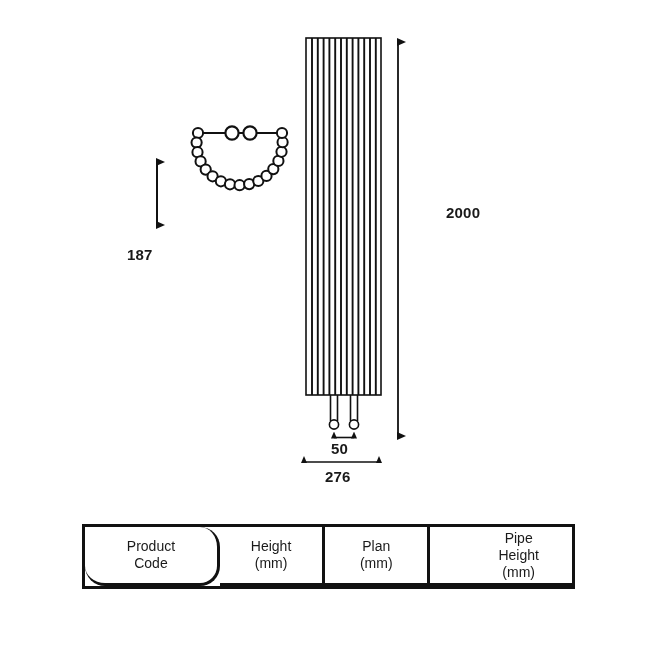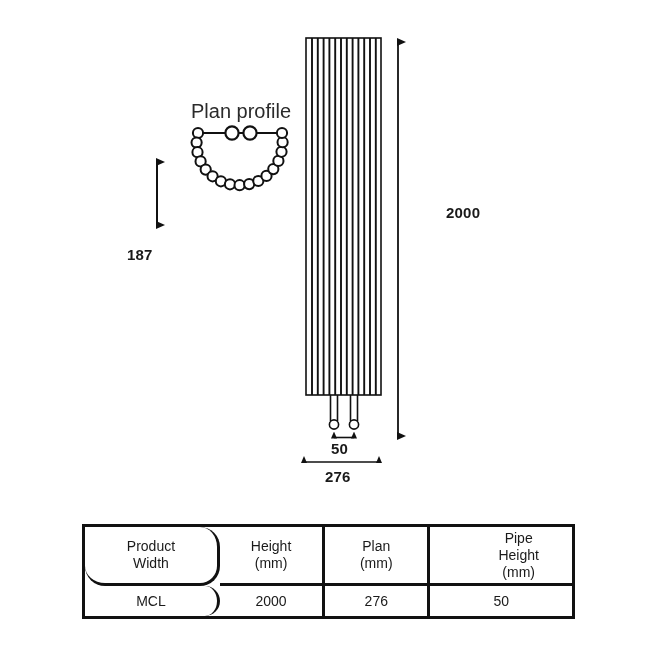--- a/index.html
+++ b/index.html
@@ -193,53 +193,46 @@
         <circle cx="273.3" cy="169.1" r="5.1"></circle>
         <circle cx="278.4" cy="160.9" r="5.1"></circle>
         <circle cx="281.5" cy="151.8" r="5.1"></circle>
         <circle cx="282.6" cy="142.2" r="5.1"></circle>
         <circle cx="282.0" cy="133.0" r="5.1"></circle>
       </g>
     </g>
 
   </svg>
 
-  <div class="lbl lbl-title" id="label-plan-profile">Plan profile</div>
 
   <div class="lbl lbl-dim" id="label-2000">2000</div>
 
   <div class="lbl lbl-dim" id="label-187">187</div>
 
   <div class="lbl lbl-dim" id="label-50">50</div>
 
   <div class="lbl lbl-dim" id="label-276">276</div>
 
   <table id="spec-table">
     <tbody>
       <tr class="header-row">
         <td class="col-0">
           <span class="cell-line">Product</span>
-          <span class="cell-line">Width</span>
+          <span class="cell-line">Code</span>
         </td>
         <td class="col-1">
           <span class="cell-line">Height</span>
           <span class="cell-line">(mm)</span>
         </td>
         <td class="col-2">
           <span class="cell-line">Plan</span>
           <span class="cell-line">(mm)</span>
         </td>
         <td class="col-3">
           <span class="cell-line">Pipe</span>
           <span class="cell-line">Height</span>
           <span class="cell-line">(mm)</span>
         </td>
       </tr>
-      <tr class="data-row">
-        <td class="col-0">MCL</td>
-        <td class="col-1">2000</td>
-        <td class="col-2">276</td>
-        <td class="col-3">50</td>
-      </tr>
     </tbody>
   </table>
 
 </div>
 
 </body></html>

